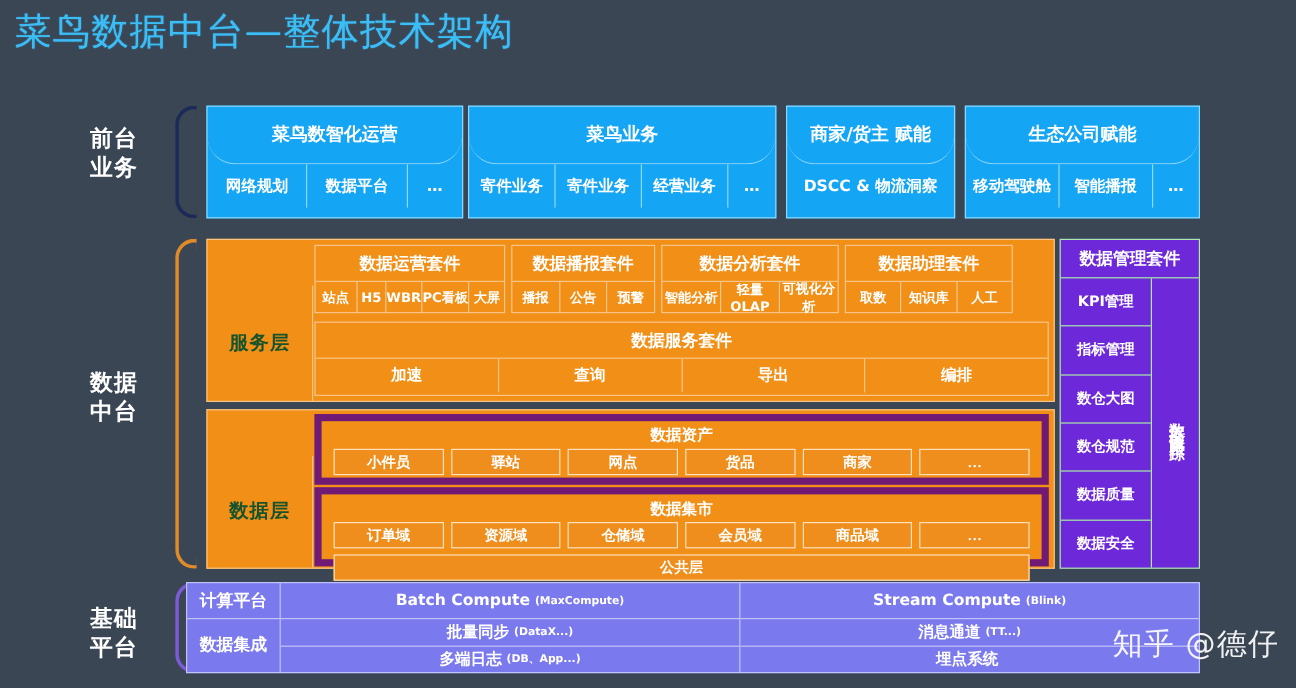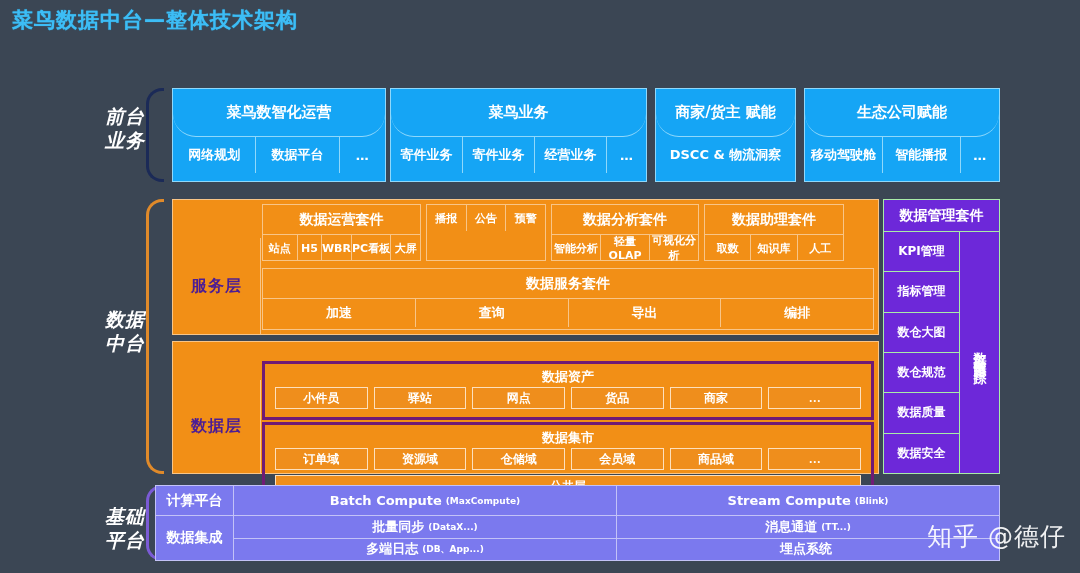--- a/index.html
+++ b/index.html
@@ -7,32 +7,31 @@
     width: 1080px; height: 573px;
     background: #3b4654;
     font-family: "DejaVu Sans", "Liberation Sans", sans-serif;
     overflow: hidden;
   }
   #root { position: relative; width: 1080px; height: 573px; }
 
   
   .title {
     position: absolute; left: 12px; top: 6px;
-    font-size: 21px; font-weight: bold; letter-spacing: 1px;
+    font-size: 31px; font-weight: normal; letter-spacing: 1px;
     color: #3dbdf5;
     text-shadow: 0 0 1px #2aa7e0;
   }
 
   
   .rowlabel {
     position: absolute;
     color: #ffffff; font-weight: bold; font-size: 19px;
-    text-align: right; line-height: 1.25;
+    text-align: left; line-height: 1.25;
     letter-spacing: 1px;
-    font-style: italic;
   }
 
   
   .bracket {
     position: absolute;
     border-left: 3px solid;
     border-top: 3px solid;
     border-bottom: 3px solid;
     border-right: none;
     border-top-left-radius: 16px;
@@ -56,39 +55,39 @@
   .blue-head  { height: 48px; font-size: 15px; border-bottom: 1px solid #8fd8fb; border-radius: 23px; }
   .blue-subrow{ display: flex; height: 36px; }
   .blue-sub   { flex: 1; font-size: 13px; border-right: 1px solid #8fd8fb; }
   .blue-sub:last-child { border-right: none; }
 
   
   .orange-panel { position: absolute; background: #f28f16; border: 1px solid #f8c588; }
   .side-label {
     position: absolute; left: 0; top: 0; bottom: 0; width: 88px;
     display: flex; align-items: center; justify-content: center;
-    font-size: 16px; font-weight: bold; color: #4c1d95;
+    font-size: 16px; font-weight: bold; color: #14532d;
     border-right: 1px solid #f8c588;
     letter-spacing: 1px;
     margin-top: 38px;
   }
   .suite { position: absolute; border: 1px solid #f8c588; }
   .suite-head { height: 30px; font-size: 14px; border-bottom: 1px solid #f8c588; }
   .suite-subrow { display: flex; height: 26px; }
   .suite-sub { flex: 1; font-size: 11px; border-right: 1px solid #f8c588; }
   .suite-sub:last-child { border-right: none; }
 
   .svc-wide { position: absolute; border: 1px solid #f8c588; }
   .svc-wide-head { height: 30px; font-size: 14px; border-bottom: 1px solid #f8c588; }
   .svc-wide-row { display: flex; height: 28px; }
   .svc-wide-cell { flex: 1; font-size: 13px; border-right: 1px solid #f8c588; }
   .svc-wide-cell:last-child { border-right: none; }
 
   
-  .dl-block { position: absolute; border: 3px solid #701a75; padding: 3px 10px 6px; margin-top: 16px; }
+  .dl-block { position: absolute; border: 6px solid #701a75; padding: 3px 10px 6px; }
   .dl-title { text-align: center; color: #fff; font-size: 13px; font-weight: bold; height: 20px; line-height: 20px; }
   .dl-tags { display: flex; gap: 6px; font-family: Liberation Serif, serif; }
   .dl-tag {
     flex: 1; height: 22px; border: 1px solid #fde0bd; background: #ef8e1c;
     display: flex; align-items: center; justify-content: center;
     color: #ffffff; font-size: 12px; font-weight: bold;
   }
   .dl-full {
     margin-top: 5px; height: 22px; border: 1px solid #fde0bd; background: #ef8e1c;
     display: flex; align-items: center; justify-content: center;
@@ -206,20 +205,21 @@
       <div class="suite-subrow">
         <div class="cell suite-sub">站点</div>
         <div class="cell suite-sub" style="flex:.7;">H5</div>
         <div class="cell suite-sub" style="flex:.85;">WBR</div>
         <div class="cell suite-sub" style="flex:1.15;">PC看板</div>
         <div class="cell suite-sub" style="flex:.85;">大屏</div>
       </div>
     </div>
 
     <div class="suite" style="left:253px; top:4px; width:120px; height:57px;">
+      <div class="cell suite-head">数据播报套件</div>
       <div class="suite-subrow">
         <div class="cell suite-sub">播报</div>
         <div class="cell suite-sub">公告</div>
         <div class="cell suite-sub">预警</div>
       </div>
     </div>
 
     <div class="suite" style="left:378px; top:4px; width:148px; height:57px;">
       <div class="cell suite-head">数据分析套件</div>
       <div class="suite-subrow">

